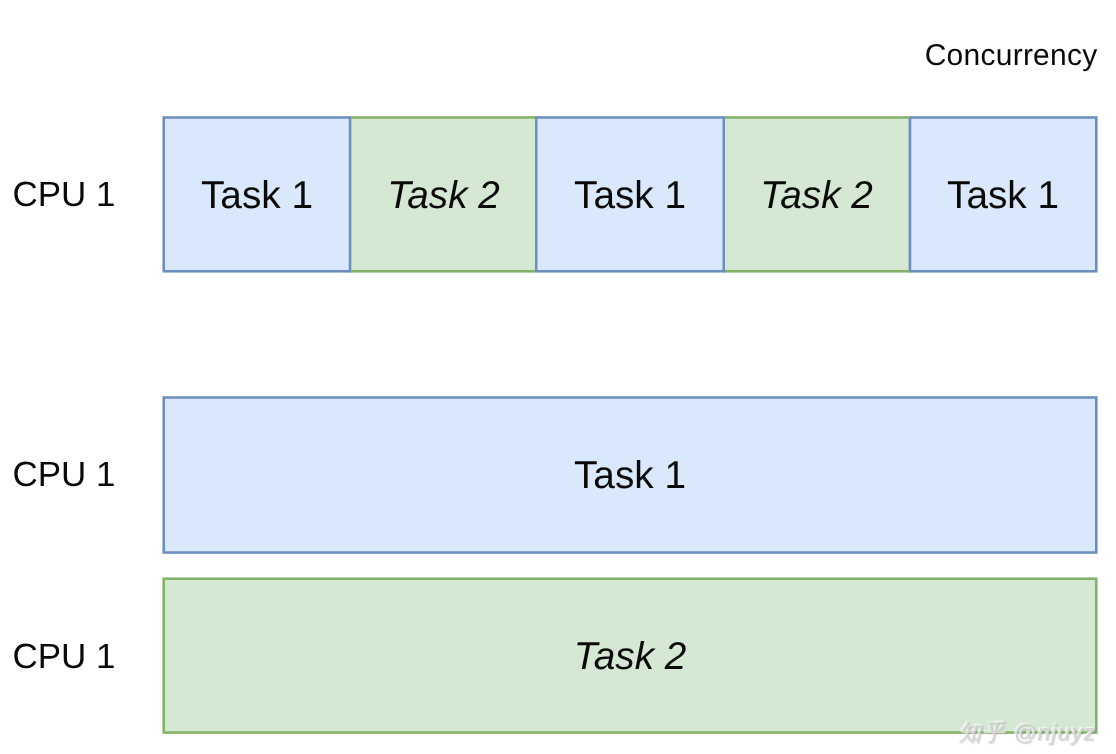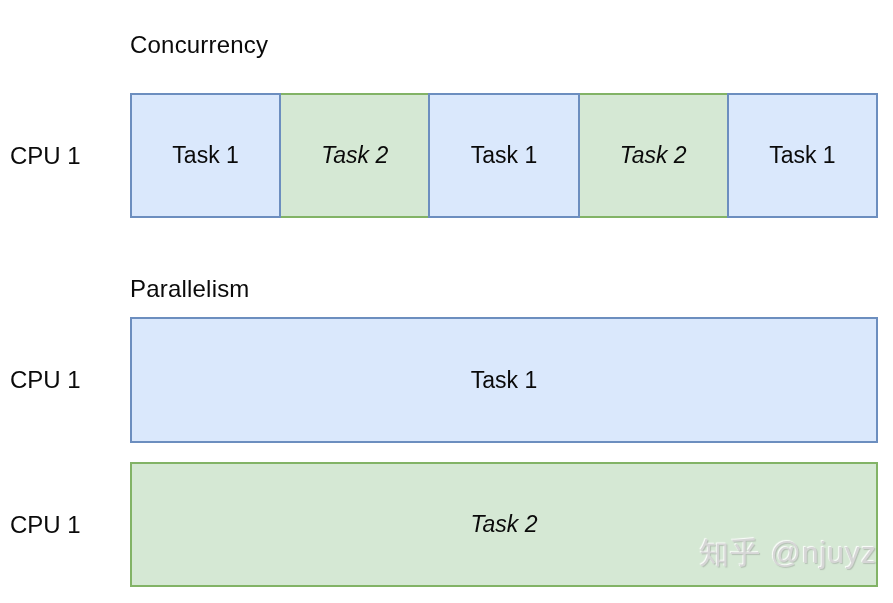--- a/index.html
+++ b/index.html
@@ -13,55 +13,55 @@
     height: 603px;
     background: var(--page-bg, #ffffff);
     font-family: "Liberation Sans", "DejaVu Sans", sans-serif;
     color: var(--text, #000000);
     overflow: hidden;
   }
   .section-title {
     position: absolute;
     left: 130px;
     width: 748px;
-    text-align: left;
+    text-align: right;
     font-size: 24px;
     letter-spacing: 0.2px;
     color: var(--text, #000000);
   }
   .title-concurrency { top: 31px; }
   .title-parallelism { top: 275px; }
 
   .cpu-label {
     position: absolute;
     left: 10px;
     width: 110px;
     display: flex;
     align-items: center;
-    font-size: 24px;
+    font-size: 28px;
     color: var(--text, #000000);
   }
   .cpu-row1 { top: 93px;  height: 125px; }
   .cpu-row2 { top: 317px; height: 126px; }
   .cpu-row3 { top: 462px; height: 125px; }
 
   .conc-row {
     position: absolute;
     left: 130px;
     top: 93px;
     width: 748px;
     height: 125px;
     display: flex;
   }
   .block {
     box-sizing: border-box;
     display: flex;
     align-items: center;
     justify-content: center;
-    font-size: 23px;
+    font-size: 31px;
     color: var(--text, #000000);
   }
   .conc-row .block {
     flex: 1 1 0;
   }
   .conc-row .block + .block {
     margin-left: -2px;
   }
   .block.blue {
     background: var(--blue-fill, #dae8fc);
@@ -80,46 +80,46 @@
     position: absolute;
     left: 130px;
     width: 748px;
   }
   .par-task1 { top: 317px; height: 126px; }
   .par-task2 { top: 462px; height: 125px; }
 
   .watermark {
     position: absolute;
     right: 16px;
-    bottom: 29px;
-    font-size: 30px;
+    bottom: 5px;
+    font-size: 18px;
     color: var(--watermark, #d6d6d6);
     text-shadow: 1px 1px 1px rgba(120,120,120,0.35), -1px -1px 1px rgba(255,255,255,0.9);
     letter-spacing: 1px;
     user-select: none;
+    font-style: italic;
   }
 </style>
 </head>
 <body>
 
 <div class="canvas">
 
   <div class="section-title title-concurrency">Concurrency</div>
 
   <div class="cpu-label cpu-row1">CPU 1</div>
 
   <div class="conc-row">
     <div class="block blue">Task 1</div>
     <div class="block green">Task 2</div>
     <div class="block blue">Task 1</div>
     <div class="block green">Task 2</div>
     <div class="block blue">Task 1</div>
   </div>
 
-  <div class="section-title title-parallelism">Parallelism</div>
 
   <div class="cpu-label cpu-row2">CPU 1</div>
 
   <div class="block blue par-block par-task1">Task 1</div>
 
   <div class="cpu-label cpu-row3">CPU 1</div>
 
   <div class="block green par-block par-task2">Task 2</div>
 
   <div class="watermark">知乎 @njuyz</div>

